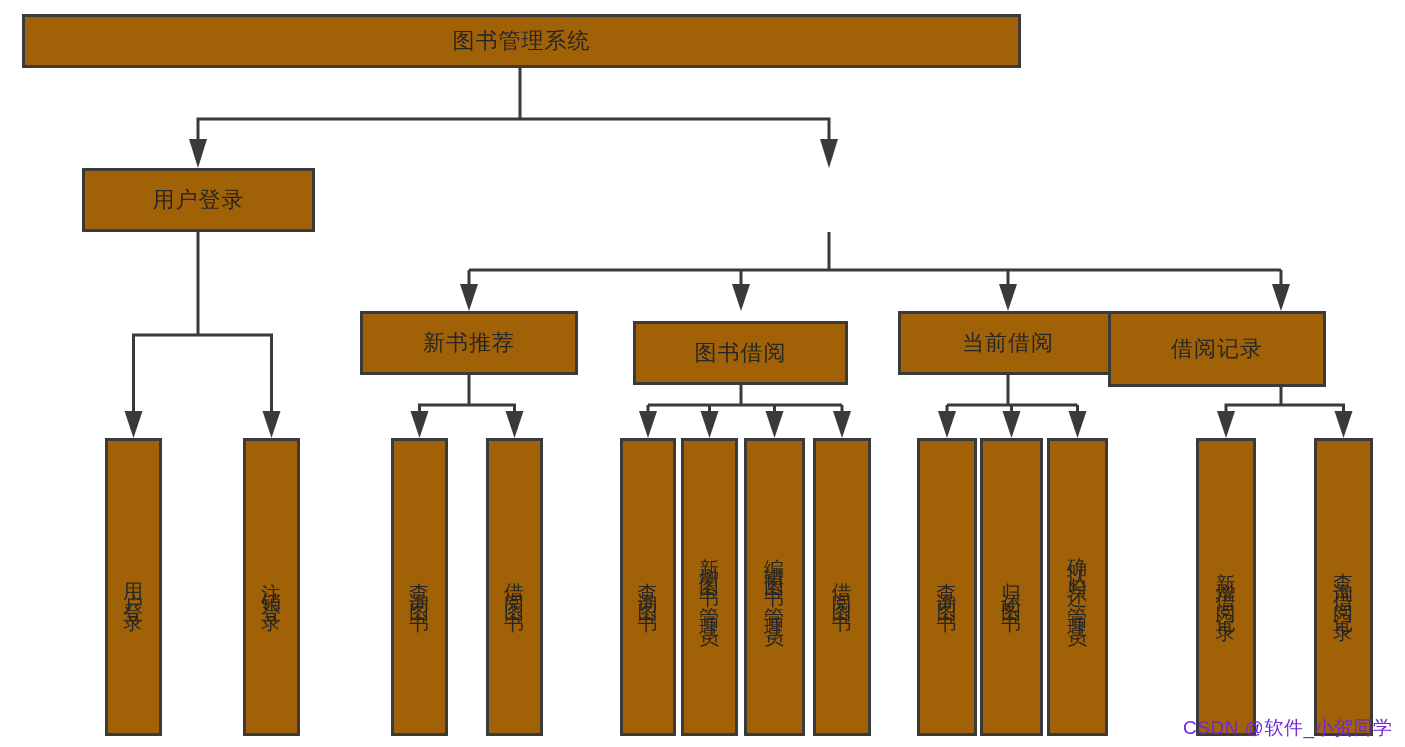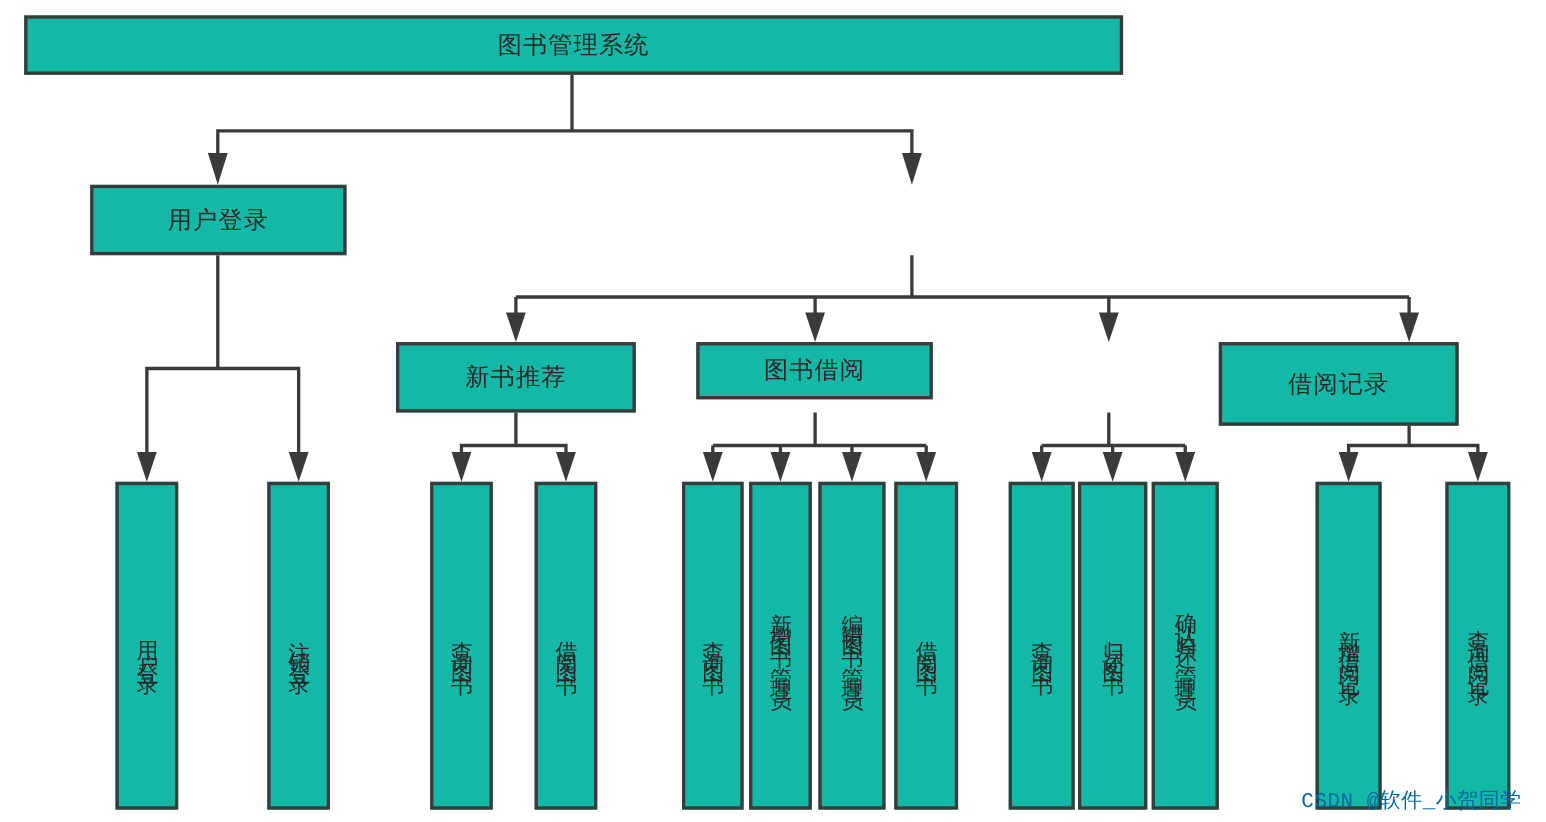--- a/index.html
+++ b/index.html
@@ -14,21 +14,21 @@
   }
   svg.connectors {
     position: absolute;
     left: 0; top: 0;
     width: 1405px; height: 747px;
   }
   .node {
     position: absolute;
     box-sizing: border-box;
     border: 3px solid #3a3a3a;
-    background: #14b8a6;
+    background: #a16207;
     display: flex;
     align-items: center;
     justify-content: center;
   }
   .hlabel {
     font-size: 22px;
     letter-spacing: 1px;
     white-space: nowrap;
   }
   .root .hlabel, .lvl2 .hlabel { font-size: 22px; }
@@ -39,23 +39,22 @@
     letter-spacing: 10px;
     line-height: 1.1;
     white-space: nowrap;
   }
   .watermark {
     position: absolute;
     left: 1183px;
     top: 715px;
     font-size: 19px;
     letter-spacing: 0.5px;
-    color: #0369a1;
+    color: #6d28d9;
     white-space: nowrap;
-    font-family: Liberation Mono, monospace;
   }
 </style>
 </head>
 <body>
 
 <div class="canvas">
 
   <svg class="connectors" viewBox="0 0 1405 747" xmlns="http://www.w3.org/2000/svg">
     <g stroke="#3a3a3a" stroke-width="3" fill="none">
 
@@ -100,22 +99,25 @@
     <span class="hlabel">图书管理系统</span>
   </div>
 
   <div class="node lvl2" style="left:82px;top:168px;width:233px;height:64px">
     <span class="hlabel">用户登录</span>
   </div>
 
   <div class="node lvl3" style="left:360px;top:311px;width:218px;height:64px">
     <span class="hlabel">新书推荐</span>
   </div>
-  <div class="node lvl3" style="left:633px;top:311px;width:215px;height:52px">
+  <div class="node lvl3" style="left:633px;top:321px;width:215px;height:64px">
     <span class="hlabel">图书借阅</span>
+  </div>
+  <div class="node lvl3" style="left:898px;top:311px;width:220px;height:64px">
+    <span class="hlabel">当前借阅</span>
   </div>
   <div class="node lvl3" style="left:1108px;top:311px;width:218px;height:76px">
     <span class="hlabel">借阅记录</span>
   </div>
 
   <div class="node leaf" style="left:105px;top:438px;width:57px;height:298px">
     <span class="vtext">用户登录</span>
   </div>
   <div class="node leaf" style="left:243px;top:438px;width:57px;height:298px">
     <span class="vtext">注销登录</span>

